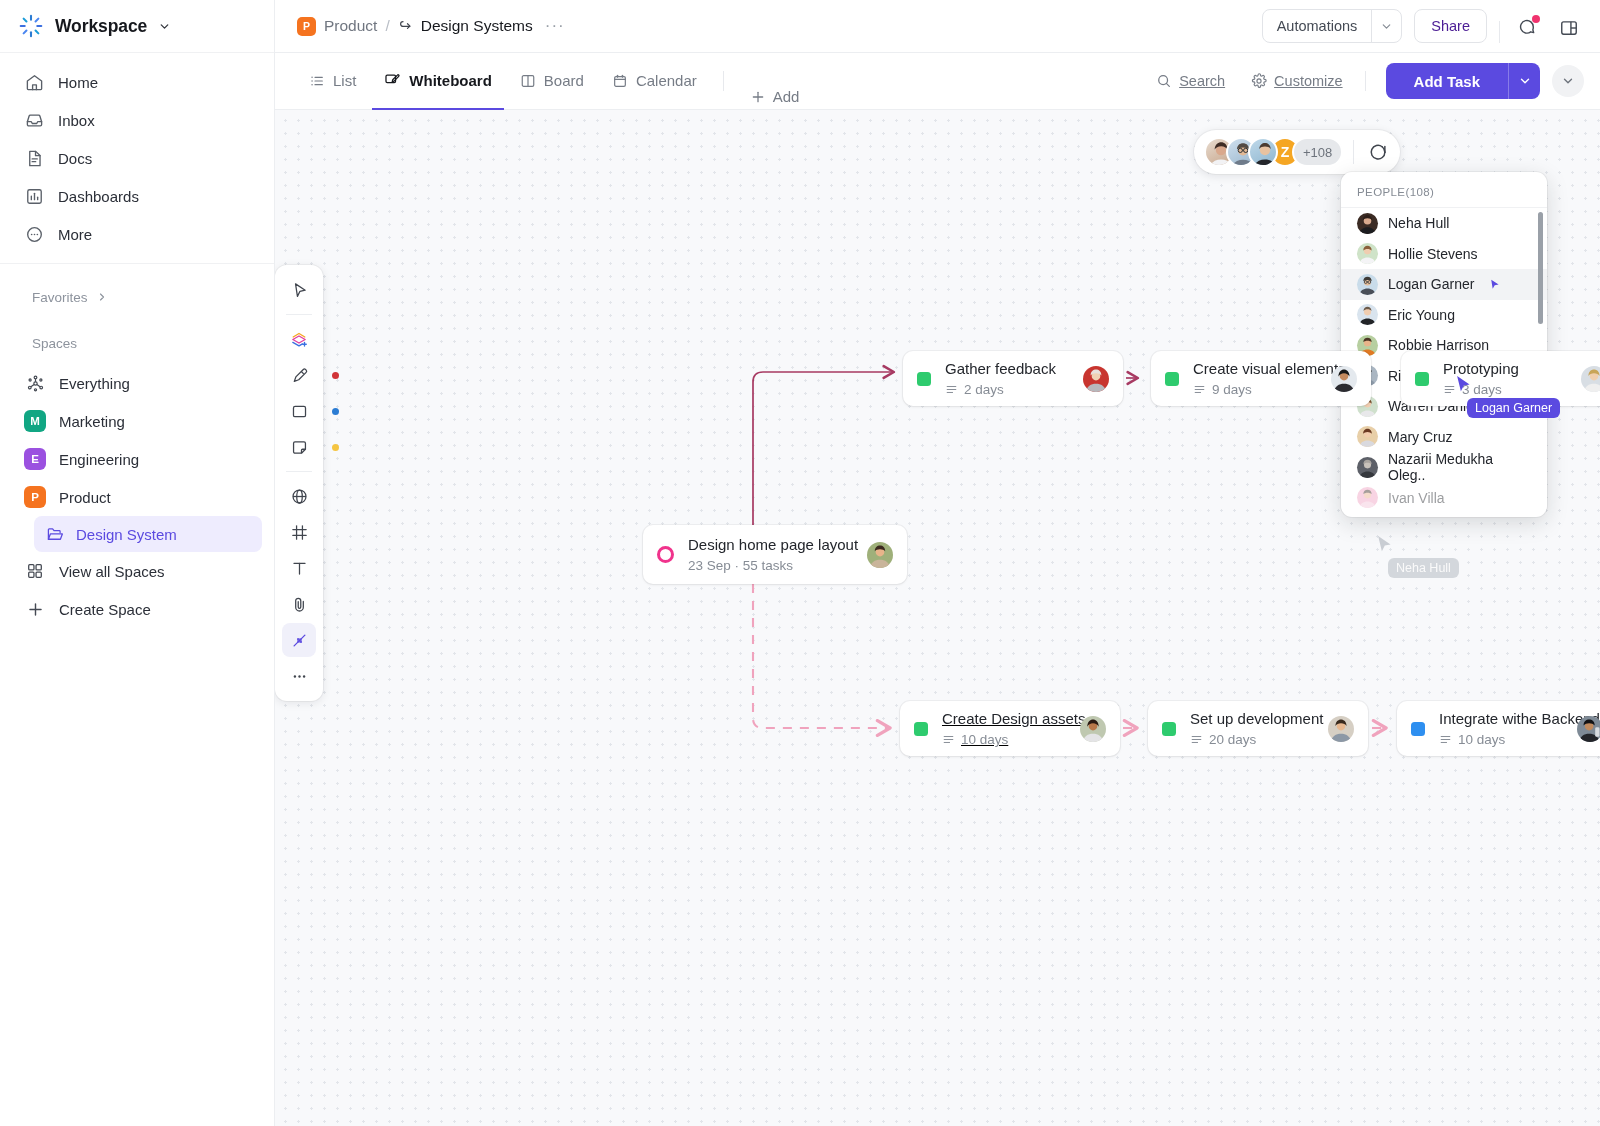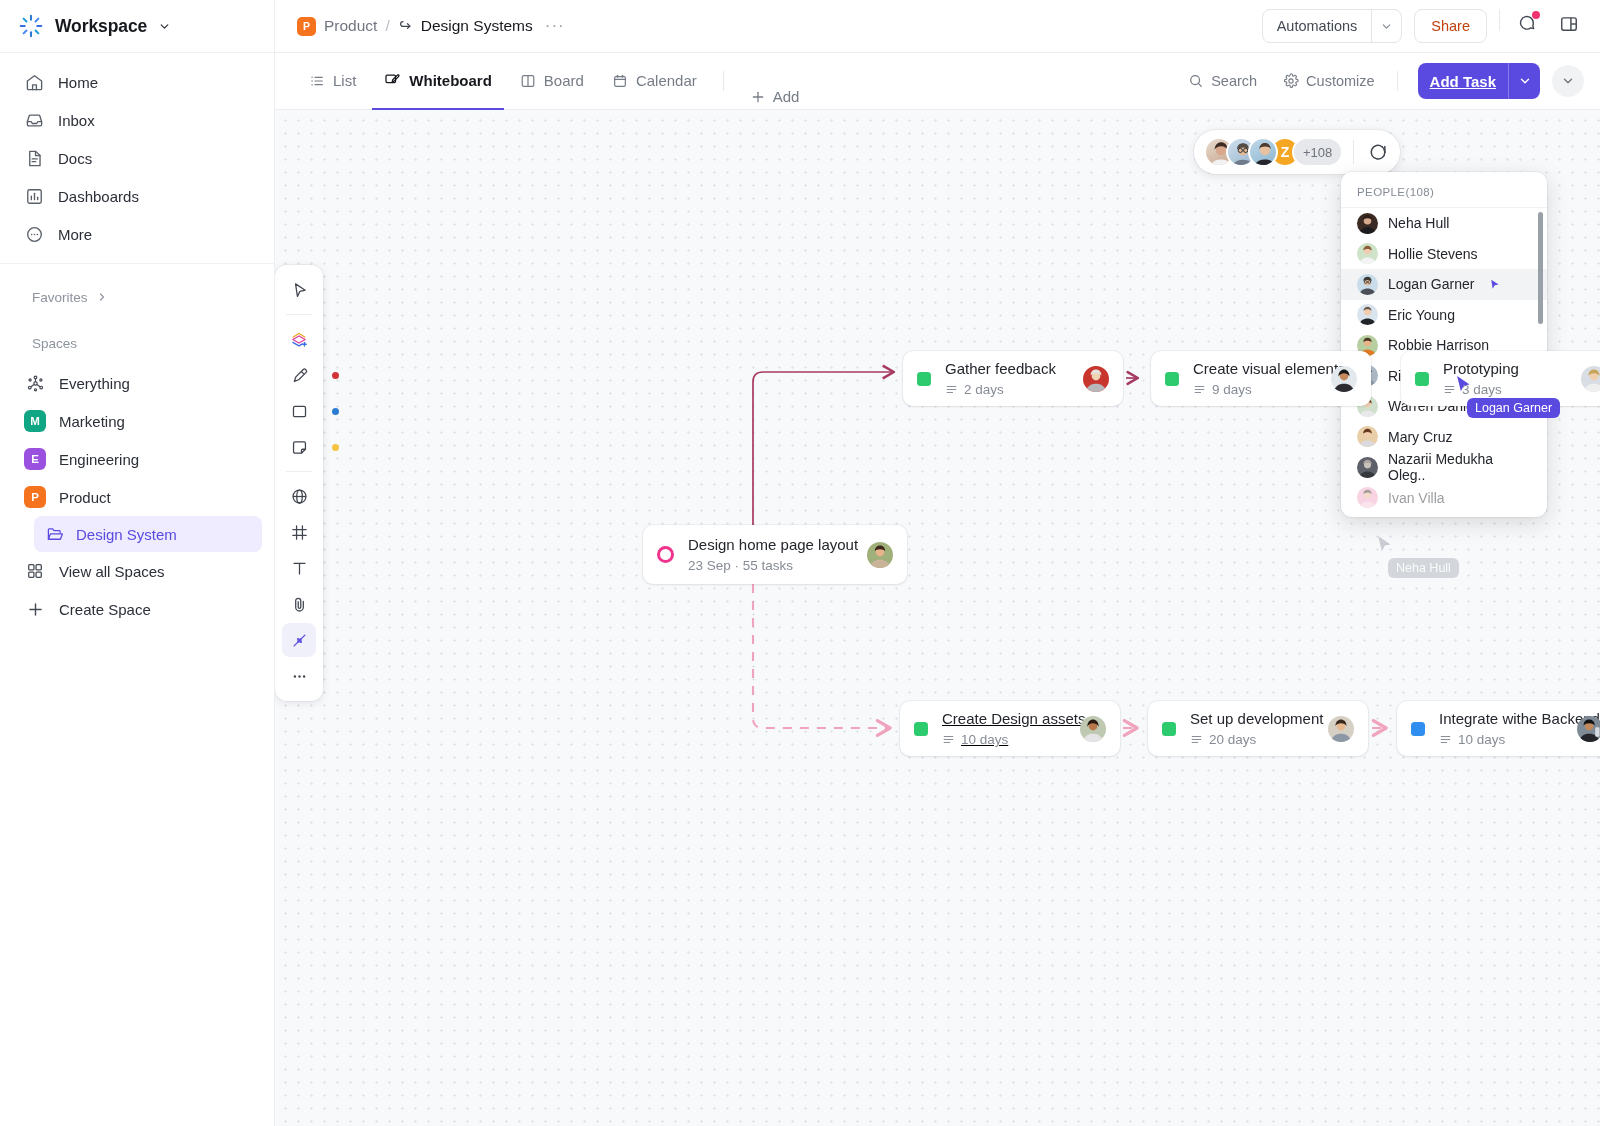--- a/index.html
+++ b/index.html
@@ -69,51 +69,51 @@
   .crumbs { display:flex; align-items:center; gap:8px; font-size:15.5px; }
   .crumb-badge {
     width: 19px; height:19px; border-radius:5px; background:#f5731f; color:#fff;
     font-size:10.5px; font-weight:700; display:flex; align-items:center; justify-content:center;
   }
   .crumb-muted { color:#707680; }
   .crumb-sep { color:#b9bec6; }
   .crumb-cur { color:#16181d; font-weight:500; display:flex; align-items:center; gap:7px;}
   .crumb-dots { color:#9aa0a8; font-size:17px; letter-spacing:1px; cursor:pointer; padding-left:4px;}
 
-  .top-right { display:flex; align-items:flex-start; gap:12px; }
+  .top-right { display:flex; align-items:flex-end; gap:12px; }
   .btn-split { display:flex; align-items:stretch; border:1px solid #e2e4e8; border-radius:8px; overflow:hidden; height:34px;}
   .btn-split > .lab { padding: 0 14px; display:flex; align-items:center; font-size:14.5px; color:#444a54; cursor:pointer;}
   .btn-split > .car { width:30px; border-left:1px solid #e2e4e8; display:flex; align-items:center; justify-content:center; color:#868c95; cursor:pointer;}
   .btn-plain {
     height:34px; padding: 0 16px; border:1px solid #e2e4e8; border-radius:8px;
-    display:flex; align-items:center; font-size:14.5px; color:#c2410c; cursor:pointer; background:#fff;
+    display:flex; align-items:center; font-size:14.5px; color:#4c1d95; cursor:pointer; background:#fff;
   }
   .vdiv { width:1px; height:22px; background:#e7e9ed; }
   .icon-btn { width:30px; height:30px; display:flex; align-items:center; justify-content:center; color:#444a54; cursor:pointer; position:relative;}
   .dot-badge { position:absolute; top:2px; right:2px; width:8px; height:8px; border-radius:50%; background:#f0336e; }
 
   .tabbar {
     height: 57px; display:flex; align-items:center; justify-content:space-between;
     padding: 0 16px 0 22px; border-bottom:1px solid #eceef1; background:#fff;
   }
   .tabs { display:flex; align-items:center; gap:4px; height:100%;}
   .tab {
     display:flex; align-items:center; gap:8px; height:100%;
     padding: 0 12px; font-size:15px; color:#767c86; cursor:pointer;
     border-bottom: 2.5px solid transparent; margin-bottom:-1px;
   }
   .tab.active { color:#16181d; font-weight:700; border-bottom-color:#5b4ae0; }
   .tab-sep { width:1px; height:20px; background:#e7e9ed; margin: 0 10px; }
   .tools-right { display:flex; align-items:center; gap:6px; }
-  .tool-link { display:flex; align-items:center; gap:7px; padding: 0 10px; height:32px; font-size:14.5px; color:#767c86; cursor:pointer;}
+  .tool-link { display:flex; align-items:center; gap:7px; padding: 0 10px; height:32px; font-size:14.5px; color:#767c86; cursor:pointer;text-decoration:underline;}
   .addtask {
     display:flex; align-items:stretch; height:36px; border-radius:8px; overflow:hidden;
     background:#5b4ae0; color:#fff; margin-left:8px;
   }
-  .addtask .lab { padding:0 12px; display:flex; align-items:center; font-size:15px; font-weight:700; cursor:pointer;text-decoration:underline;}
+  .addtask .lab { padding:0 28px; display:flex; align-items:center; font-size:15px; font-weight:700; cursor:pointer;}
   .addtask .car { width:32px; display:flex; align-items:center; justify-content:center; border-left:1px solid rgba(255,255,255,.28); cursor:pointer;}
   .round-car { width:32px; height:32px; border-radius:50%; background:#f1f2f4; display:flex; align-items:center; justify-content:center; color:#6d737c; cursor:pointer; margin-left:6px;}
 
   
   #canvas {
     flex:1; position:relative; overflow:hidden;
     background-color:#f8f9fb;
     background-image: radial-gradient(#e2e5ea 1.1px, transparent 1.2px);
     background-size: 13px 13px;
     background-position: 4px 4px;

